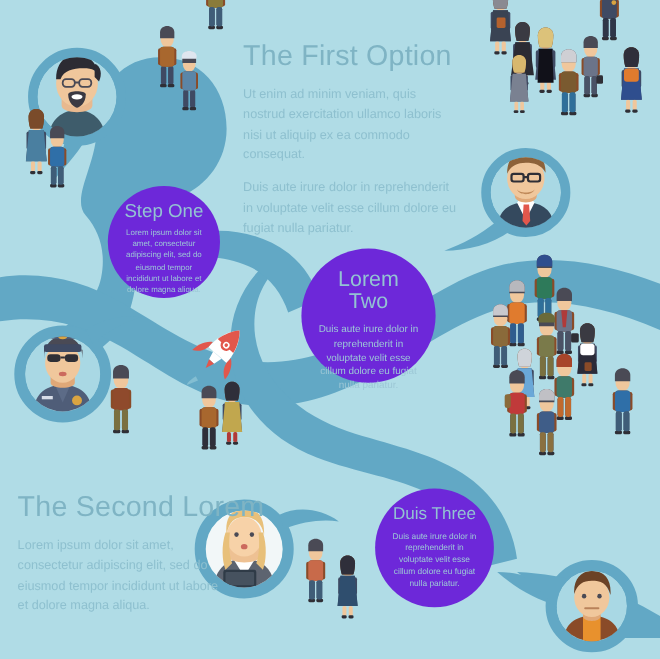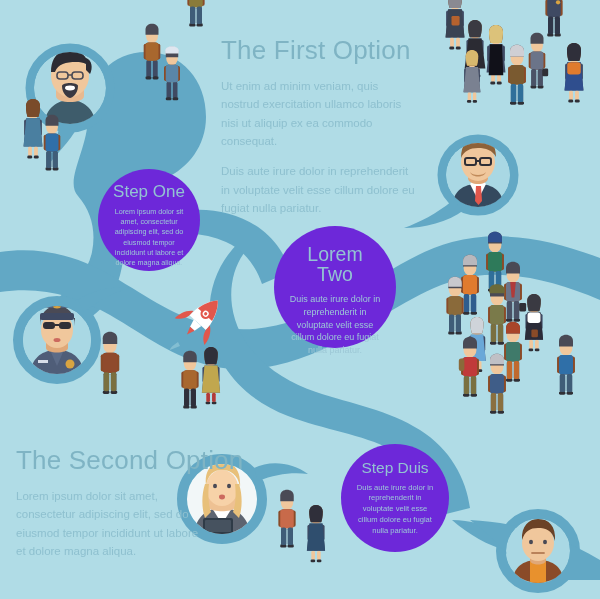--- a/index.html
+++ b/index.html
@@ -440,32 +440,32 @@
     <div class="step-title">Step One</div>
     <div class="step-body">Lorem ipsum dolor sit amet, consectetur adipiscing elit, sed do eiusmod tempor incididunt ut labore et dolore magna aliqua.</div>
   </div>
 
   <div class="step" id="step-two">
     <div class="step-title">Lorem Two</div>
     <div class="step-body">Duis aute irure dolor in reprehenderit in voluptate velit esse cillum dolore eu fugiat nulla pariatur.</div>
   </div>
 
   <div class="step" id="step-three">
-    <div class="step-title">Step Duis</div>
+    <div class="step-title">Duis Three</div>
     <div class="step-body">Duis aute irure dolor in reprehenderit in voluptate velit esse cillum dolore eu fugiat nulla pariatur.</div>
   </div>
 
   <div class="txtblock" id="first-option">
     <h2 class="opt-title">The First Option</h2>
     <p class="opt-body">Ut enim ad minim veniam, quis nostrud exercitation ullamco laboris nisi ut aliquip ex ea commodo consequat.</p>
     <p class="opt-body">Duis aute irure dolor in reprehenderit in voluptate velit esse cillum dolore eu fugiat nulla pariatur.</p>
   </div>
 
   <div class="txtblock" id="second-option">
-    <h2 class="opt-title">The Second Option</h2>
+    <h2 class="opt-title">The Second Lorem</h2>
     <p class="opt-body">Lorem ipsum dolor sit amet, consectetur adipiscing elit, sed do eiusmod tempor incididunt ut labore et dolore magna aliqua.</p>
   </div>
 
   <svg style="position:absolute;left:170px;top:288px;" width="62" height="62" viewBox="0 0 62 62" aria-hidden="true">
     <g transform="rotate(42 31 31)">
       <path d="M31,6 C39,14 42,26 42,36 L20,36 C20,26 23,14 31,6 Z" fill="#ffffff"></path>
       <path d="M31,6 C36,11 39,18 40.5,25 L21.5,25 C23,18 26,11 31,6 Z" fill="#e2574c"></path>
       <circle cx="31" cy="24" r="5.2" fill="#e2574c"></circle>
       <circle cx="31" cy="24" r="3" fill="#ffffff"></circle>
       <circle cx="31" cy="24" r="1.6" fill="#e2574c"></circle>

